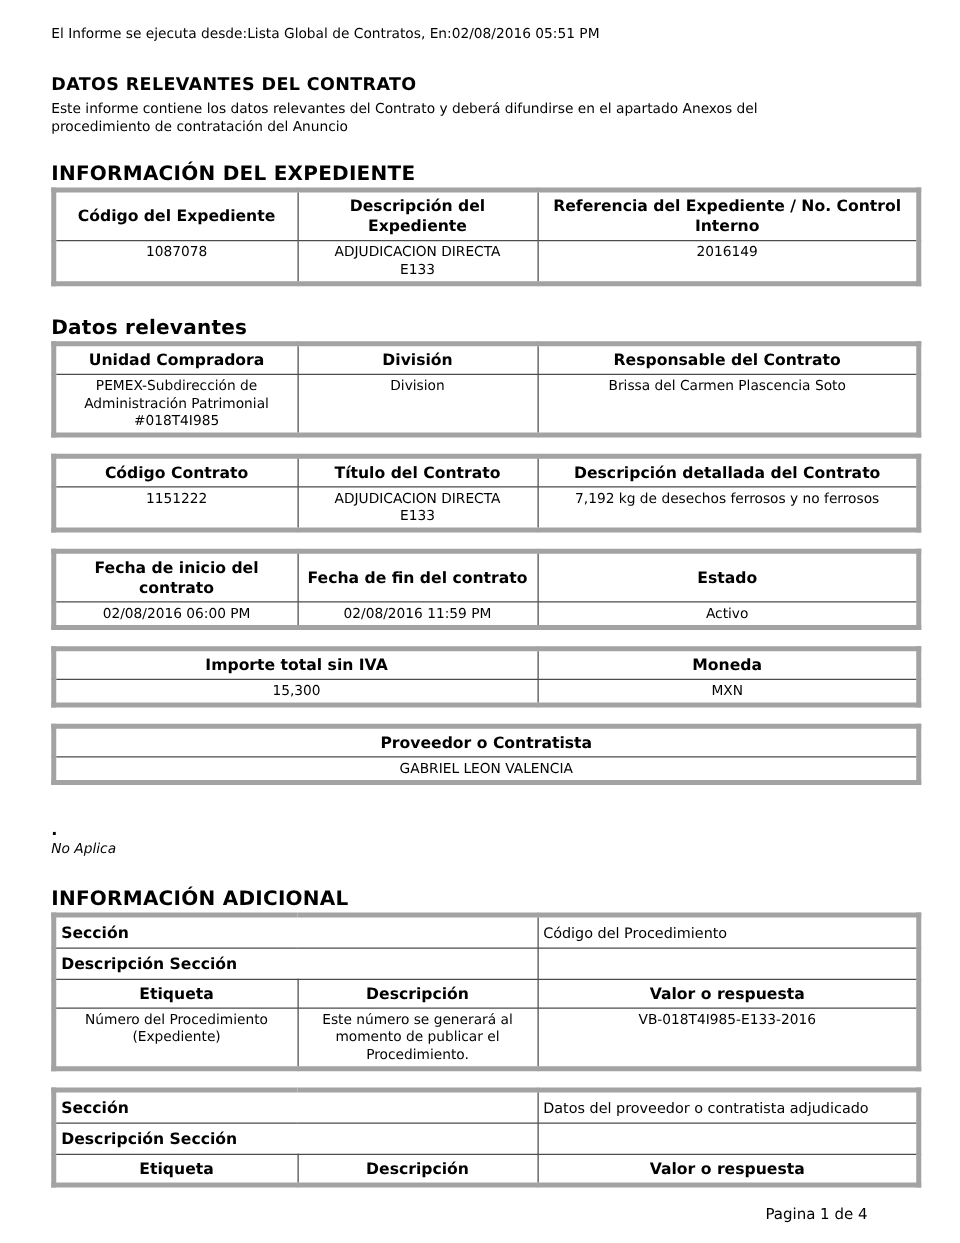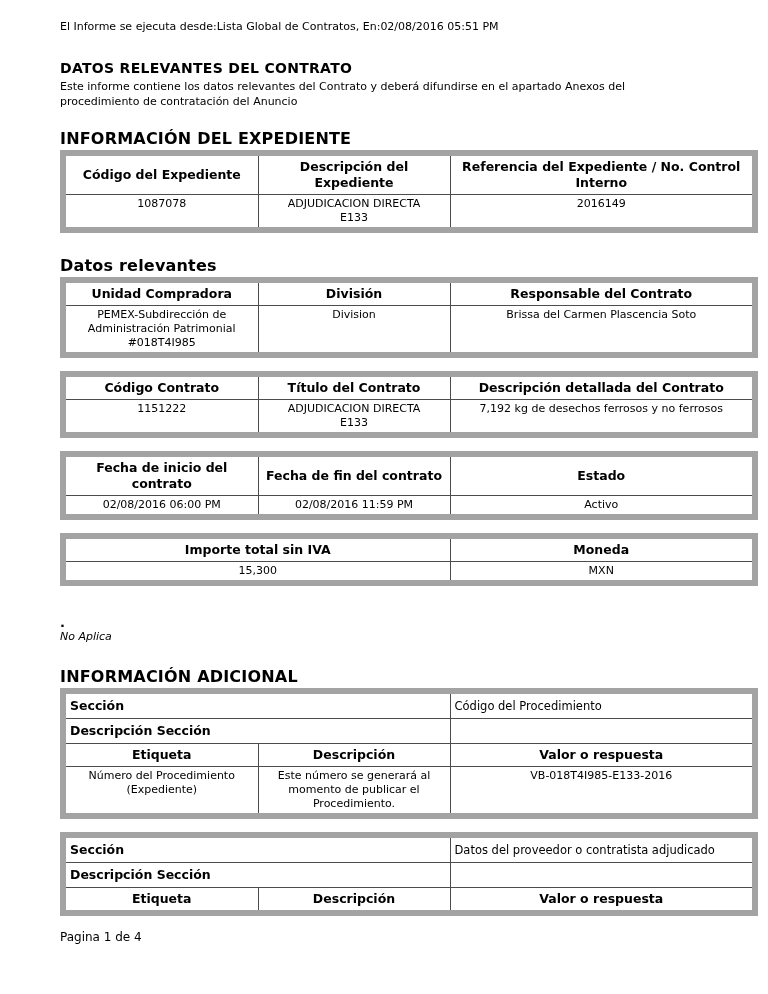--- a/index.html
+++ b/index.html
@@ -1,31 +1,31 @@
 <!DOCTYPE html>
 <html><head>
 <meta charset="utf-8">
 <style>
   * { margin:0; padding:0; box-sizing:border-box; }
   html,body { background:#fff; }
   .page {
     width:768px; height:994px; background:#ffffff; position:relative;
-    padding:20px 38px 0 60px;
+    padding:20px 38px 0 41px;
     font-family:"DejaVu Sans", sans-serif; font-size:11px; color:#000;
     overflow:hidden;
   }
   .info-line { font-size:11px; line-height:14px; }
   h1.doc-title { font-size:14px; line-height:17px; margin-top:26px; letter-spacing:.3px; }
   .doc-desc { font-size:11px; line-height:15px; margin-top:2px; white-space:pre-line; }
   h2.sec-title { font-size:16px; line-height:17px; letter-spacing:.2px; }
   .mt-sec { margin-top:21px; }
   .mt-sec-lg { margin-top:24px; }
   table.rpt {
     width:692px; border-collapse:collapse; table-layout:fixed;
-    margin-top:3px; border:6px solid #a3a3a3;
+    margin-top:3px; border:4px solid #a3a3a3;
   }
   table.rpt + table.rpt { margin-top:13px;border-radius:28px; }
   table.rpt th, table.rpt td { border:1px solid #4c4c4c; background:#fff; }
   table.rpt th {
     font-size:12.5px; line-height:16px; font-weight:bold; text-align:center;
     vertical-align:middle; padding:3px 2px; white-space:pre-line;
   }
   table.rpt td {
     font-size:11px; line-height:14px; text-align:center; vertical-align:top;
     padding:2px 3px; white-space:pre-line;
@@ -40,21 +40,21 @@
   }
   td.protrude { position:relative; }
   td.protrude::after {
     content:""; position:absolute; left:-1px; right:-1px; top:100%; height:5px;
     background:#fff; border-left:1px solid #4c4c4c; border-right:1px solid #4c4c4c;
     border-bottom:1px solid #4c4c4c;
   }
   .nota { margin-top:30px; }
   .nota-dot { font-weight:bold; font-size:13px; line-height:13px; }
   .nota-text { font-size:11px; line-height:15px;font-style:italic; }
-  .footer { margin-top:14px; text-align:left; padding-right:36px; font-size:12px; line-height:15px; }
+  .footer { margin-top:14px; text-align:right; padding-right:36px; font-size:12px; line-height:15px; }
 </style>
 </head>
 <body>
 
 <div class="page">
 
   <div class="info-line">El Informe se ejecuta desde:Lista Global de Contratos, En:02/08/2016 05:51 PM</div>
 
   <h1 class="doc-title">DATOS RELEVANTES DEL CONTRATO</h1>
   <div class="doc-desc">Este informe contiene los datos relevantes del Contrato y deberá difundirse en el apartado Anexos del
@@ -170,20 +170,35 @@
       </tr>
     </thead>
     <tbody>
       <tr>
         <td>15,300</td>
         <td>MXN</td>
       </tr>
     </tbody>
   </table>
 
+  <table class="rpt">
+    <colgroup>
+        <col style="width:692px">
+      </colgroup>
+    <thead>
+      <tr>
+        <th>Proveedor o Contratista</th>
+      </tr>
+    </thead>
+    <tbody>
+      <tr>
+        <td>GABRIEL LEON VALENCIA</td>
+      </tr>
+    </tbody>
+  </table>
 
   <div class="nota">
     <div class="nota-dot">.</div>
     <div class="nota-text">No Aplica</div>
   </div>
 
   <h2 class="sec-title mt-sec-lg">INFORMACIÓN ADICIONAL</h2>
 
   <table class="rpt">
     <colgroup>

